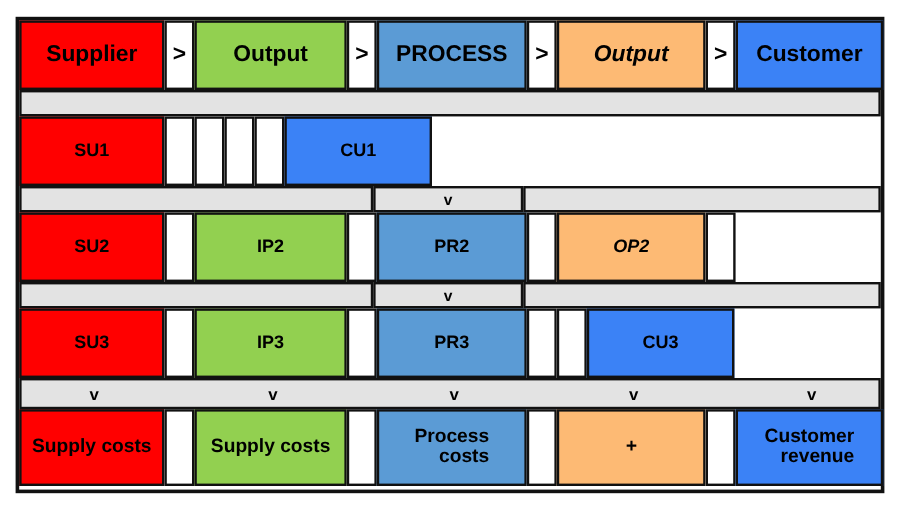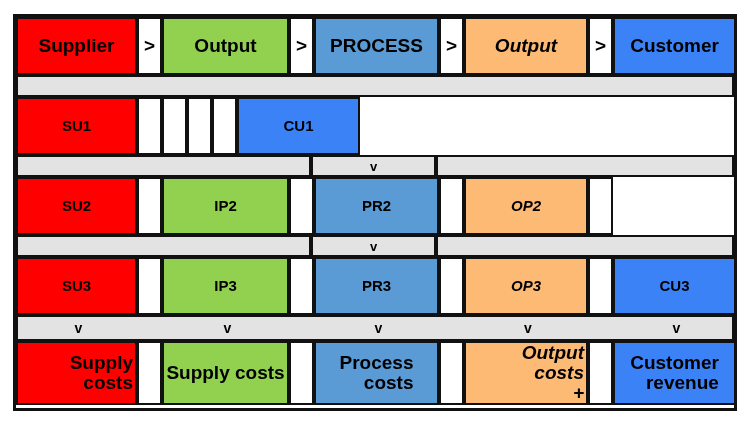--- a/index.html
+++ b/index.html
@@ -64,21 +64,21 @@
 
   .c-supplier { background: #FF0000; }
   .c-input    { background: #92D050; }
   .c-process  { background: #5B9BD5; }
   .c-output   { background: #fdba74; font-style: italic; }
   .c-customer { background: #3b82f6; }
   .c-white    { background: #FFFFFF; }
 
   .header-row .cell { font-size: 19px; }
   .box-row .cell    { font-size: 15px; }
-  .cost-row .cell   { font-size: 19px; }
+  .cost-row .cell   { font-size: 16px; }
 
   .arrow-cell {
     background: #FFFFFF;
     font-size: 17px;
     font-weight: bold;
     color: #000000;
   }
 
   
   .spacer-row {
@@ -182,21 +182,20 @@
       <div class="spacer-seg seg-right"></div>
     </div>
 
     <div class="row box-row">
       <div class="cell col-s c-supplier">SU3</div>
       <div class="cell gap c-white"></div>
       <div class="cell col-i c-input">IP3</div>
       <div class="cell gap c-white"></div>
       <div class="cell col-p c-process">PR3</div>
       <div class="cell gap c-white"></div>
-      <div class="cell col-o c-output">OP3</div>
       <div class="cell gap c-white"></div>
       <div class="cell col-c c-customer">CU3</div>
     </div>
 
     <div class="vrow">
       <div class="vslot col-s">v</div>
       <div class="vslot gap"></div>
       <div class="vslot col-i">v</div>
       <div class="vslot gap"></div>
       <div class="vslot col-p">v</div>
@@ -213,21 +212,20 @@
       <div class="cell gap c-white"></div>
       <div class="cell col-p c-process">
         <span class="stack">
           <span class="stack">Process</span>
           <span class="stack">costs</span>
         </span>
       </div>
       <div class="cell gap c-white"></div>
       <div class="cell col-o c-output">
         <span class="stack">
-          <span class="stack">Output costs</span>
           <span class="stack">+</span>
         </span>
       </div>
       <div class="cell gap c-white"></div>
       <div class="cell col-c c-customer">
         <span class="stack">
           <span class="stack">Customer</span>
           <span class="stack">revenue</span>
         </span>
       </div>

